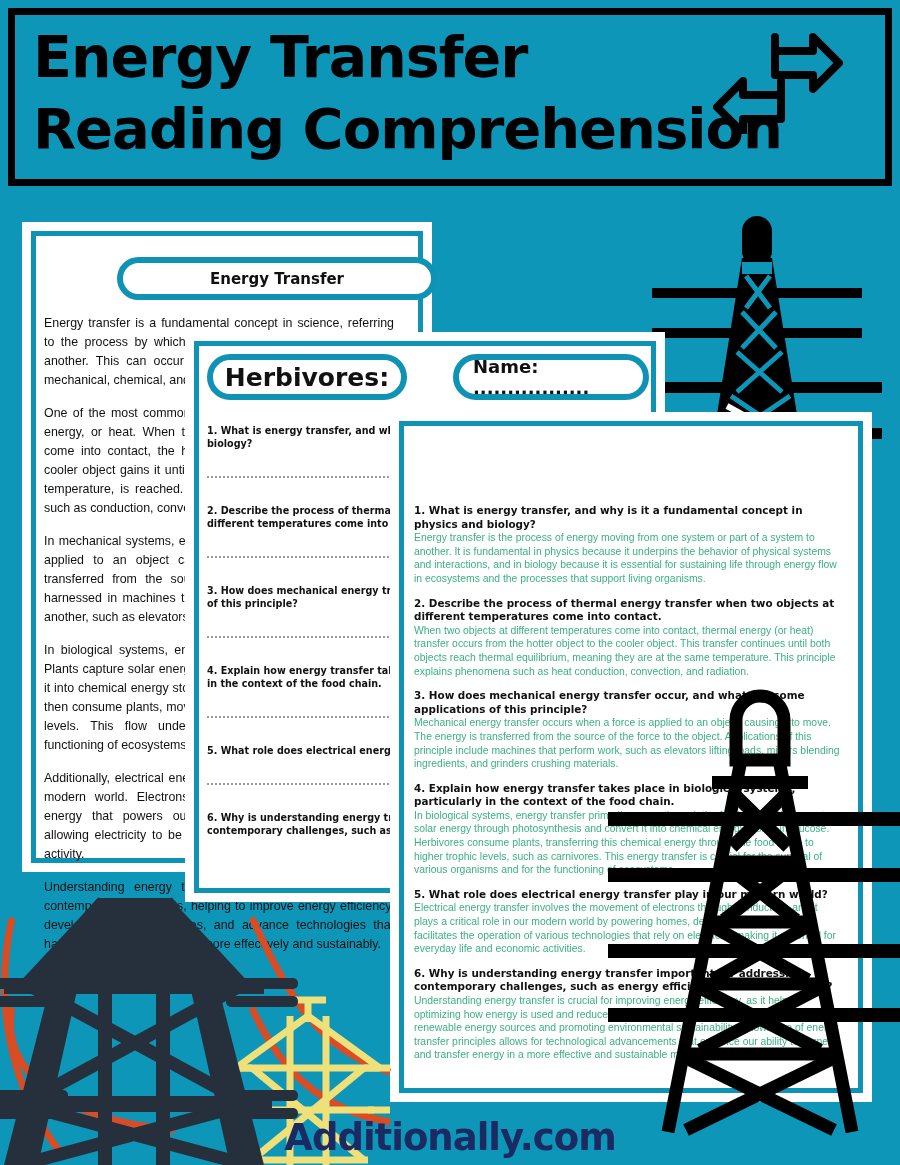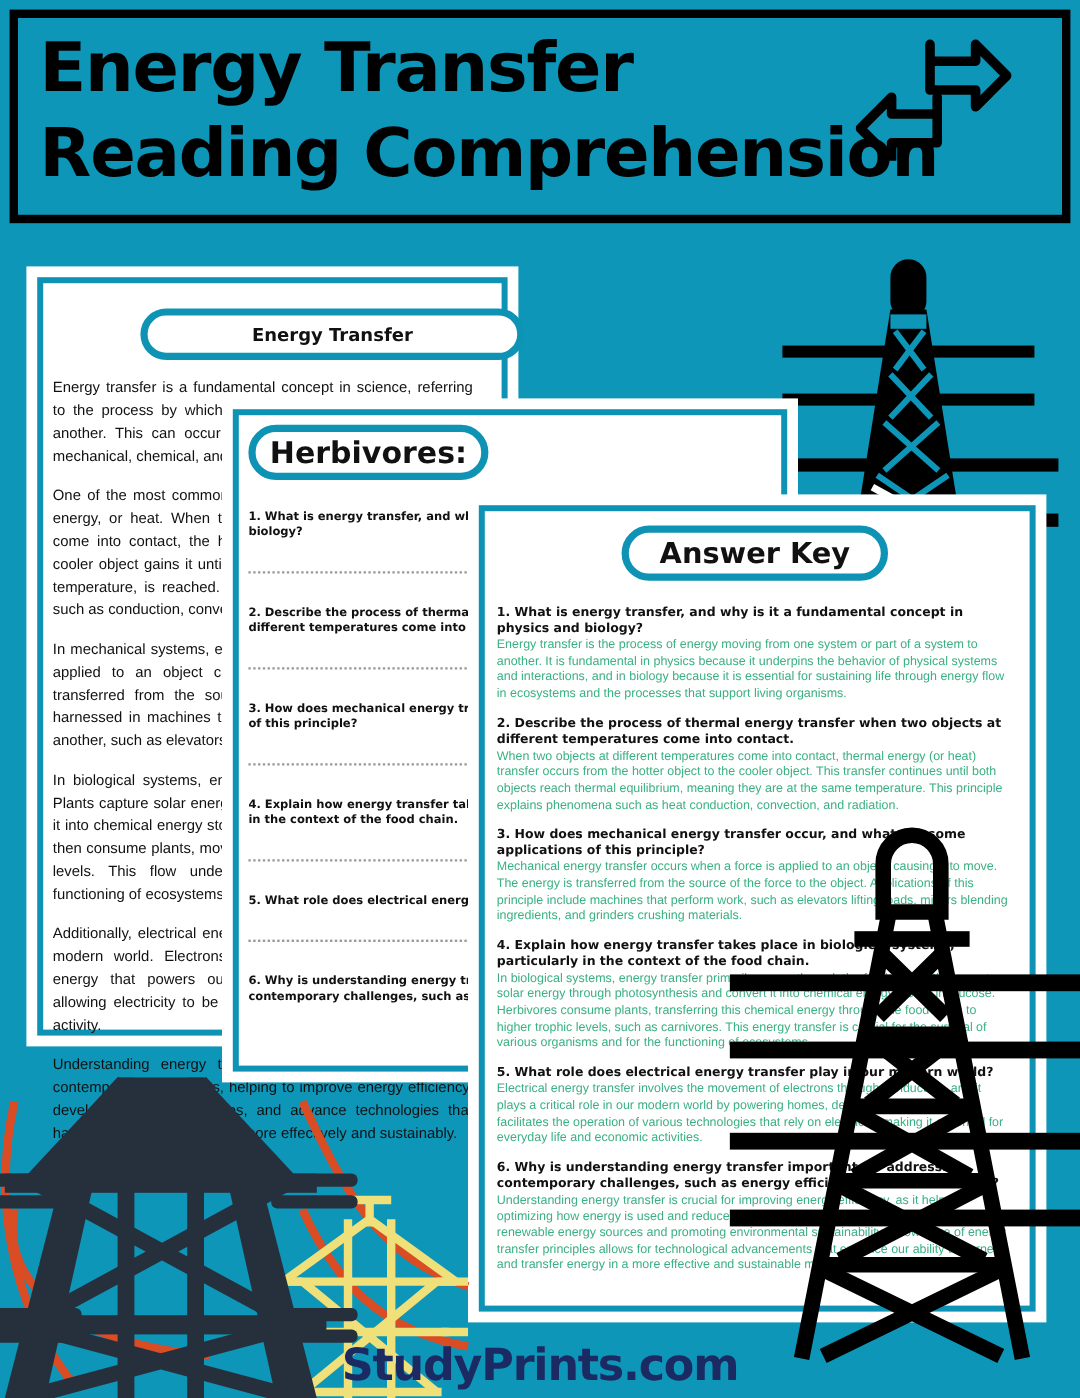--- a/index.html
+++ b/index.html
@@ -127,20 +127,23 @@
       <p>Additionally, electrical energy transfer is vital, especially in our modern world. Electrons moving through conductors carry energy that powers our homes, devices, and industries, allowing electricity to be harnessed for practically every daily activity.</p>
       <p>Understanding energy transfer is essential for addressing contemporary challenges, helping to improve energy efficiency, develop renewable sources, and advance technologies that harness and transfer energy more effectively and sustainably.</p>
     </div>
   </div>
 
   <div class="card" id="questions-card">
     <div class="card-inner"></div>
     <div class="pill" id="questions-pill">
       <span>Herbivores:</span>
     </div>
+    <div class="pill" id="name-pill">
+      <span>Name: .................</span>
+    </div>
     <div class="q-list">
       <div class="q-item">
         <div class="q-text">1. What is energy transfer, and why is it a fundamental concept in physics and biology?</div>
         <div class="q-rule"></div>
       </div>
       <div class="q-item">
         <div class="q-text">2. Describe the process of thermal energy transfer when two objects at different temperatures come into contact.</div>
         <div class="q-rule"></div>
       </div>
       <div class="q-item">
@@ -156,23 +159,20 @@
         <div class="q-rule"></div>
       </div>
       <div class="q-item">
         <div class="q-text">6. Why is understanding energy transfer important for addressing contemporary challenges, such as energy efficiency and sustainability?</div>
       </div>
     </div>
   </div>
 
   <div class="card" id="answer-card">
     <div class="card-inner"></div>
-    <div class="pill" id="answer-pill">
-      <span>Answer Key</span>
-    </div>
     <div class="ans-list">
       <div class="ans-block">
         <div class="ans-q">1. What is energy transfer, and why is it a fundamental concept in physics and biology?</div>
         <div class="ans-a">Energy transfer is the process of energy moving from one system or part of a system to another. It is fundamental in physics because it underpins the behavior of physical systems and interactions, and in biology because it is essential for sustaining life through energy flow in ecosystems and the processes that support living organisms.</div>
       </div>
       <div class="ans-block">
         <div class="ans-q">2. Describe the process of thermal energy transfer when two objects at different temperatures come into contact.</div>
         <div class="ans-a">When two objects at different temperatures come into contact, thermal energy (or heat) transfer occurs from the hotter object to the cooler object. This transfer continues until both objects reach thermal equilibrium, meaning they are at the same temperature. This principle explains phenomena such as heat conduction, convection, and radiation.</div>
       </div>
       <div class="ans-block">
@@ -253,15 +253,15 @@
         <rect x="236" y="178" width="72" height="11" rx="5"></rect>
         <rect x="236" y="196" width="72" height="11" rx="5"></rect>
         <rect x="0" y="290" width="78" height="11" rx="5"></rect>
         <rect x="0" y="308" width="78" height="11" rx="5"></rect>
         <rect x="236" y="290" width="72" height="11" rx="5"></rect>
         <rect x="236" y="308" width="72" height="11" rx="5"></rect>
       </g>
     </g>
   </svg>
 
-  <div class="footer">StudyPrints.com</div>
+  <div class="footer">Additionally.com</div>
 
 </div>
 
 </body></html>

